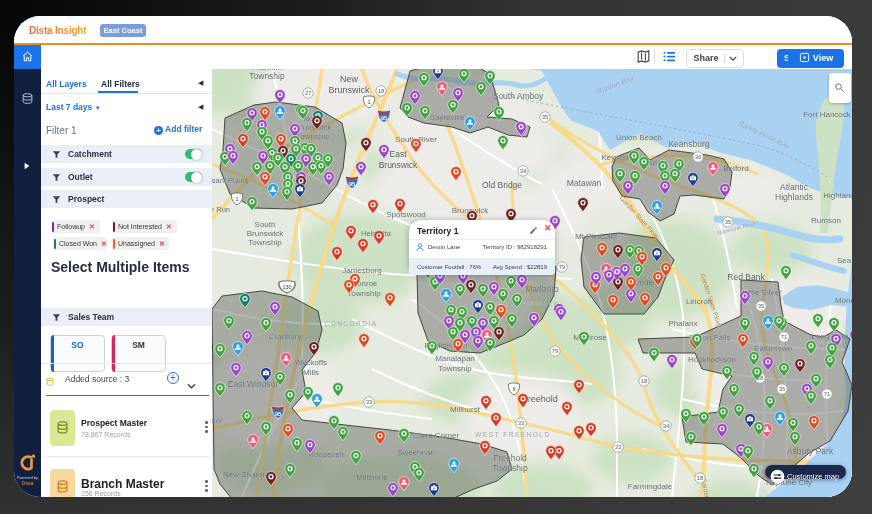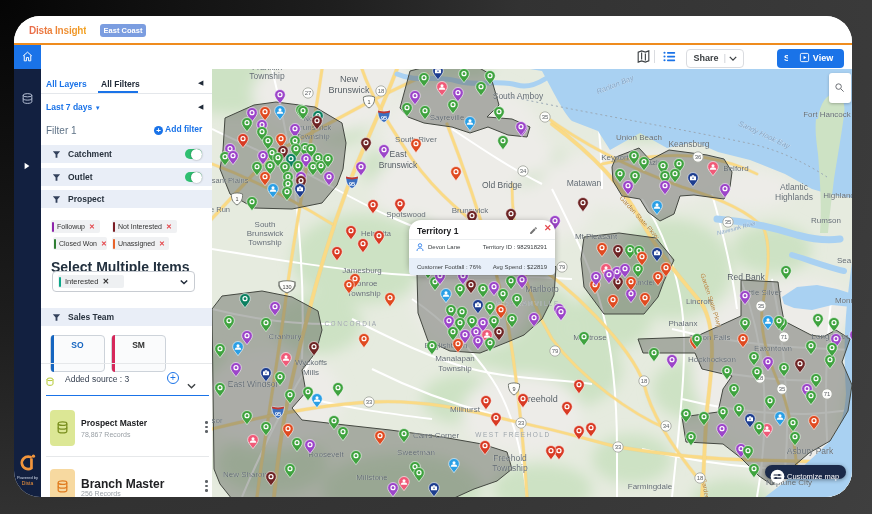--- a/index.html
+++ b/index.html
@@ -116,26 +116,20 @@
         <svg class="ic" width="11" height="11" viewBox="0 0 24 24">
           <path d="M4,5 L20,5 L14,12 L14,19 L10,19 L10,12 Z" fill="#33415c"></path>
         </svg>
         <span class="lb">Prospect</span>
       </div>
     <div class="chip" style="left:10px;top:151px;width:49px"><i style="background:#8e24aa"></i>Followup<span class="x">✕</span></div>
     <div class="chip" style="left:71px;top:151px;width:65px"><i style="background:#7b1c24"></i>Not Interested<span class="x">✕</span></div>
     <div class="chip" style="left:12px;top:168px;width:54px"><i style="background:#2e7d32"></i>Closed Won<span class="x">✕</span></div>
     <div class="chip" style="left:71px;top:168px;width:57px"><i style="background:#e8622a"></i>Unassigned<span class="x">✕</span></div>
     <div style="position:absolute;left:10px;top:190px;font-size:14px;font-weight:bold;color:#22303e">Select Multiple Items</div>
-    <div style="position:absolute;left:11px;top:202px;width:143px;height:21px;border:1px solid #c8ccd2;border-radius:4px;background:#fff">
-      <div style="position:absolute;left:5px;top:3px;width:66px;height:13px;background:#eef0f2;border-radius:2px;font-size:7.5px;color:#333;line-height:13px;padding-left:7px">Interested&nbsp;&nbsp;<b style="color:#333;font-size:8px">✕</b><i style="position:absolute;left:1px;top:1.5px;bottom:1.5px;width:2px;border-radius:1px;background:#0ca789"></i></div>
-      <svg style="position:absolute;right:6px;top:7px" width="8" height="6" viewBox="0 0 10 6">
-          <path d="M1,1 L5,5 L9,1" fill="none" stroke="#202a38" stroke-width="1.8"></path>
-        </svg>
-    </div>
     <div class="row" style="top:239px">
         <svg class="ic" width="11" height="11" viewBox="0 0 24 24">
           <path d="M4,5 L20,5 L14,12 L14,19 L10,19 L10,12 Z" fill="#33415c"></path>
         </svg>
         <span class="lb">Sales Team</span>
       </div>
     <div class="btn2" style="left:9px;color:#1565c0"><i style="background:#1565c0"></i>SO</div>
     <div class="btn2" style="left:70px;color:#333"><i style="background:#d6275a"></i>SM</div>
     <div style="position:absolute;left:0px;top:294px;width:171px;height:1px;background:#e6e8ea"></div>
     <div style="position:absolute;left:5px;top:304px;width:8px;height:10px">

